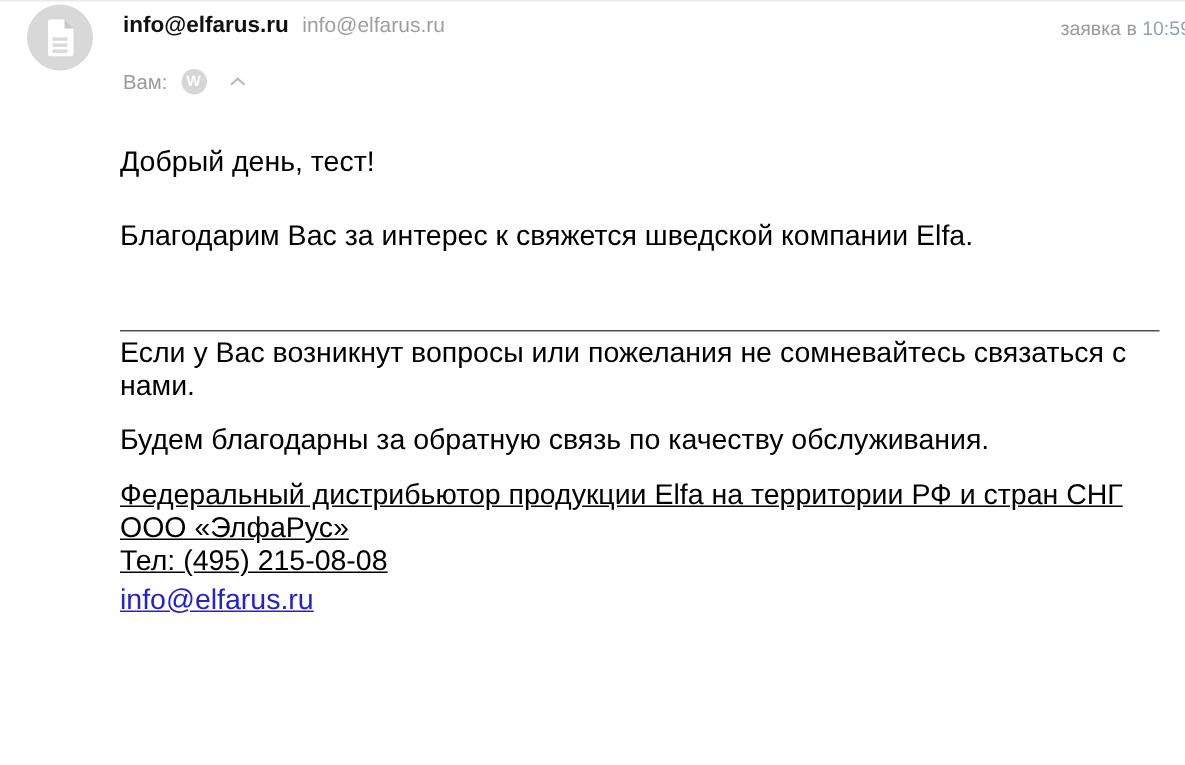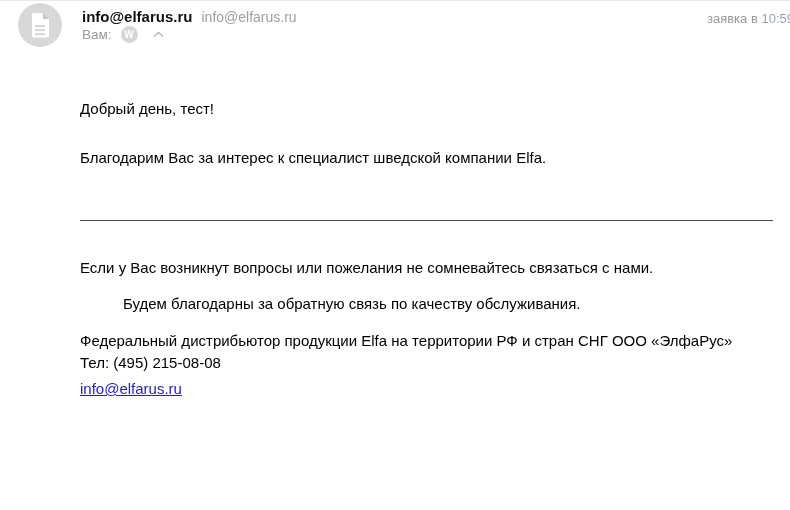--- a/index.html
+++ b/index.html
@@ -19,54 +19,54 @@
     position: absolute; left: 18px; top: 2px;
     width: 44px; height: 44px; border-radius: 50%;
     background: #d8d8d8;
     display: flex; align-items: center; justify-content: center;
   }
   .header-text { position: absolute; left: 82px; top: 7px; }
   .sender-row { display: flex; align-items: baseline; white-space: nowrap; }
   .sender-name { font-size: 15px; font-weight: bold; color: #111111; }
   .sender-email { font-size: 14px; color: #9e9e9e; margin-left: 9px; }
   .to-row {
-    margin-top: 1px;
+    margin-top: 21px;
     display: flex; align-items: center;
     font-size: 13.5px; color: #9a9a9a; white-space: nowrap;
   }
   .w-avatar {
     width: 17px; height: 17px; border-radius: 50%;
     background: #d6d6d6; color: #ffffff;
     font-size: 10px; font-weight: bold;
     display: inline-flex; align-items: center; justify-content: center;
     margin: 0 7px 0 9px;
   }
   .chevron { margin-left: 8px; display: inline-flex; align-items: center; cursor: pointer; }
   .timestamp {
     position: absolute; right: -4px; top: 10px;
     font-size: 13px; color: #9a9a9a; white-space: nowrap;
   }
   .timestamp .time { color: #97a1b5; }
 
   
   .msg-body {
     margin: 0 17px 0 80px;
-    font-size: 15px; color: #000000; line-height: 22px;
+    font-size: 19px; color: #000000; line-height: 22px;
   }
   .greeting       { margin-top: 45px; }
   .para-request   { margin-top: 27px; }
   .para-contact   { margin-top: 20px; }
   .separator {
     border: none; border-top: 1px solid #4f4f4f;
     margin: 51px 0 0 0; height: 0;
   }
-  .para-questions { margin-top: 36px; }
-  .para-feedback  { margin-top: 14px; margin-left: 43px; }
+  .para-questions { margin-top: 4px; }
+  .para-feedback  { margin-top: 14px; }
   .signature      { margin-top: 15px; }
-  .sig-line       { line-height: 22px; }
+  .sig-line       { line-height: 22px; text-decoration: underline; }
   .sig-link {
     display: table; line-height: 22px;
     color: #2421cf; text-decoration: underline; cursor: pointer;
   }
   .sig-link.first { margin-top: 4px; }
 </style>
 </head>
 <body>
 
 <div class="msg-header">
@@ -103,21 +103,21 @@
     <span>заявка в </span><span class="time">10:59</span>
   </div>
 
 </div>
 
 <div class="msg-body">
 
   <div class="greeting">Добрый день, тест!</div>
 
   <div class="para-request">
-    <div>Благодарим Вас за интерес к специалист шведской компании Elfa.</div>
+    <div>Благодарим Вас за интерес к свяжется шведской компании Elfa.</div>
   </div>
 
 
   <hr class="separator">
 
   <div class="para-questions">Если у Вас возникнут вопросы или пожелания не сомневайтесь связаться с нами.</div>
 
   <div class="para-feedback">Будем благодарны за обратную связь по качеству обслуживания.</div>
 
   <div class="signature">

